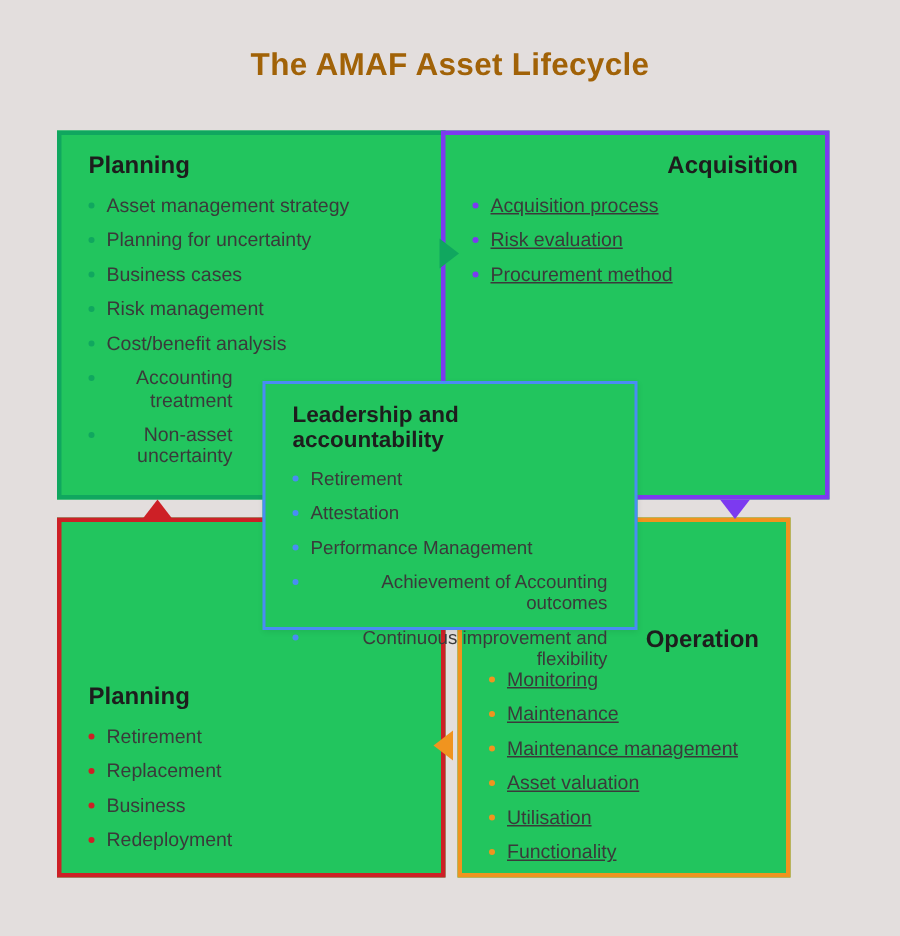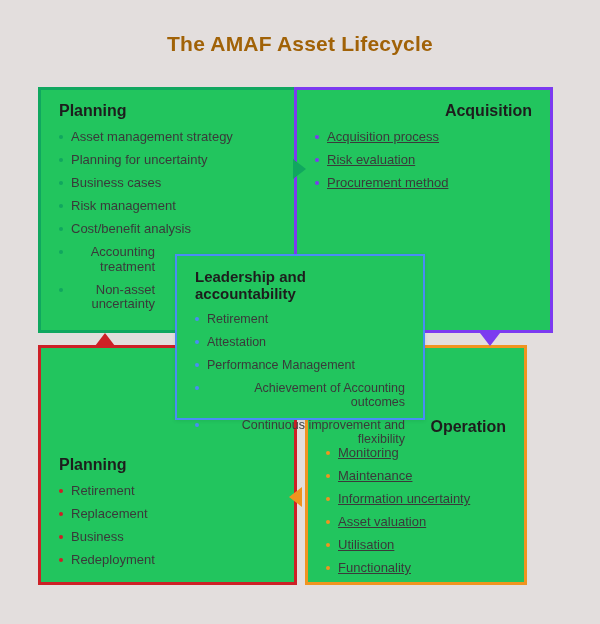--- a/index.html
+++ b/index.html
@@ -187,21 +187,21 @@
       <li>
           <span class="bullet"></span>
           <span class="label">Monitoring</span>
         </li>
       <li>
           <span class="bullet"></span>
           <span class="label">Maintenance</span>
         </li>
       <li>
           <span class="bullet"></span>
-          <span class="label">Information uncertainty</span>
+          <span class="label">Maintenance management</span>
         </li>
       <li>
           <span class="bullet"></span>
           <span class="label">Asset valuation</span>
         </li>
       <li>
           <span class="bullet"></span>
           <span class="label">Utilisation</span>
         </li>
       <li>

